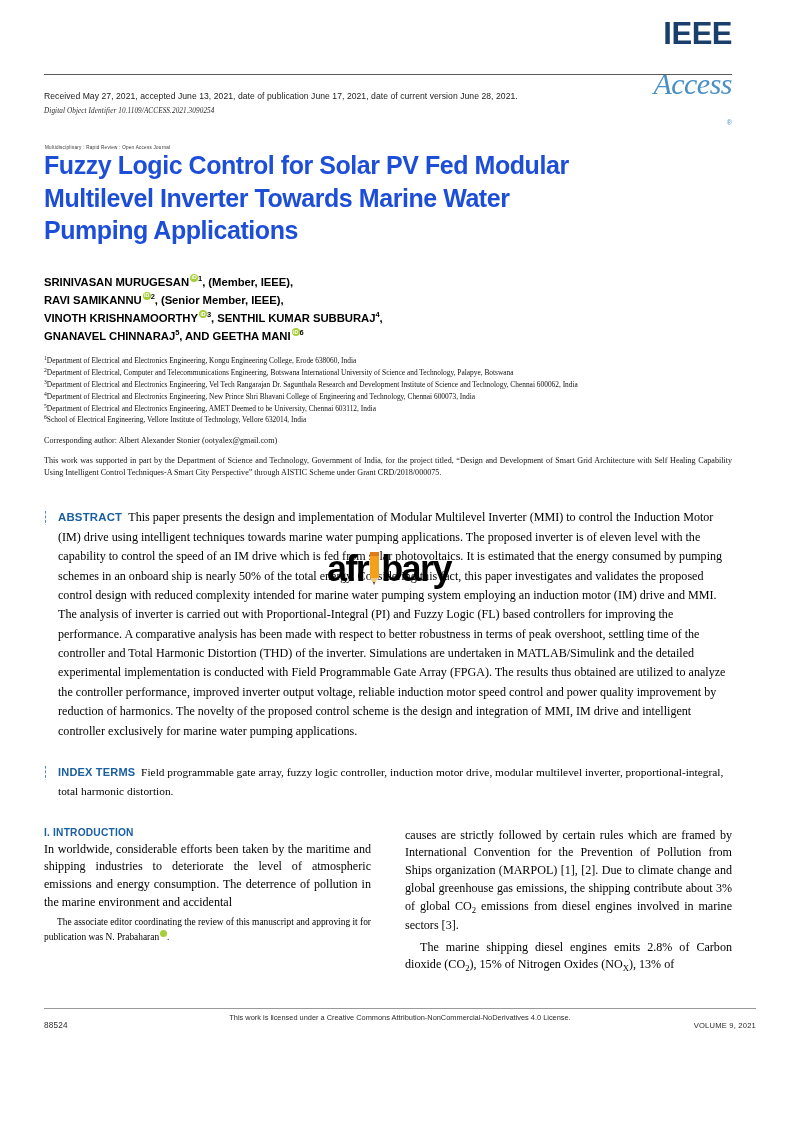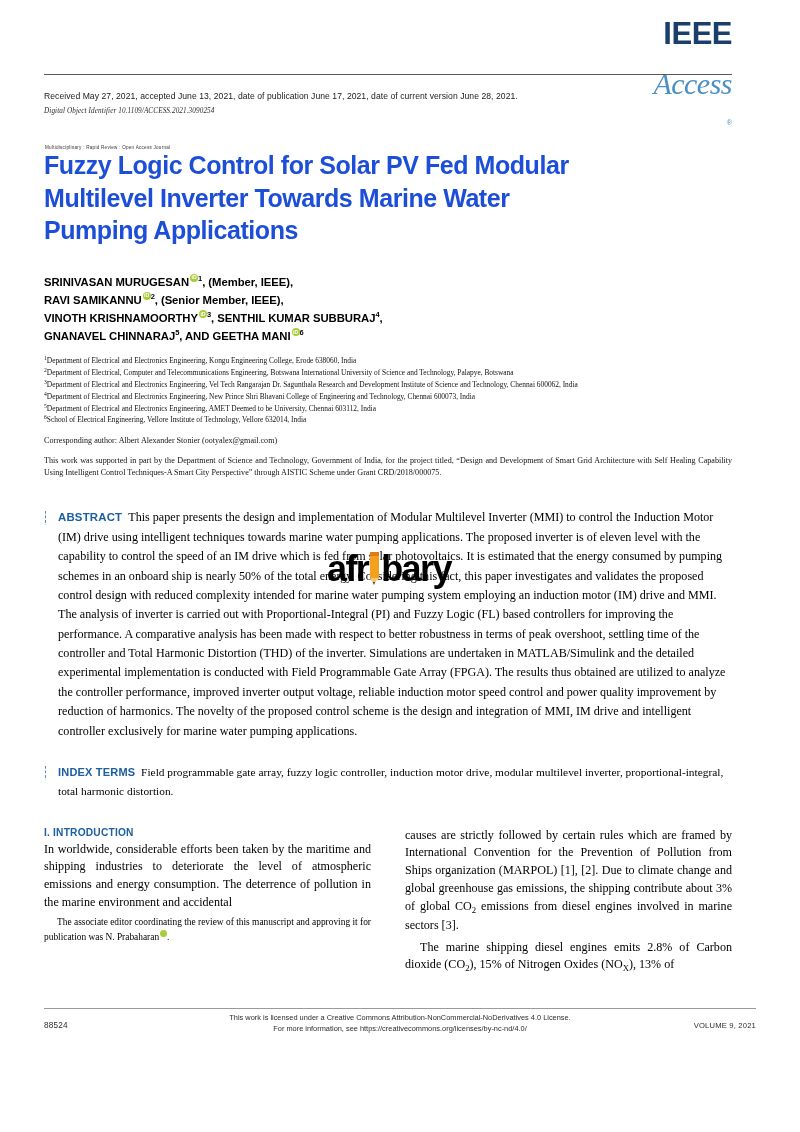--- a/index.html
+++ b/index.html
@@ -481,19 +481,18 @@
       </span>
       <span>bary</span>
   </div>
 
   <div class="footer">
     <div class="footer-rule"></div>
     <div class="footer-row">
       <div class="footer-page">88524</div>
       <div class="footer-center">
         <div>This work is licensed under a Creative Commons Attribution-NonCommercial-NoDerivatives 4.0 License.</div>
-        <div>For more information, see https://creativecommons.org/licenses/by-nc-nd/4.0/</div>
       </div>
       <div class="footer-vol">VOLUME 9, 2021</div>
     </div>
   </div>
 
 </div>
 
 </body></html>

